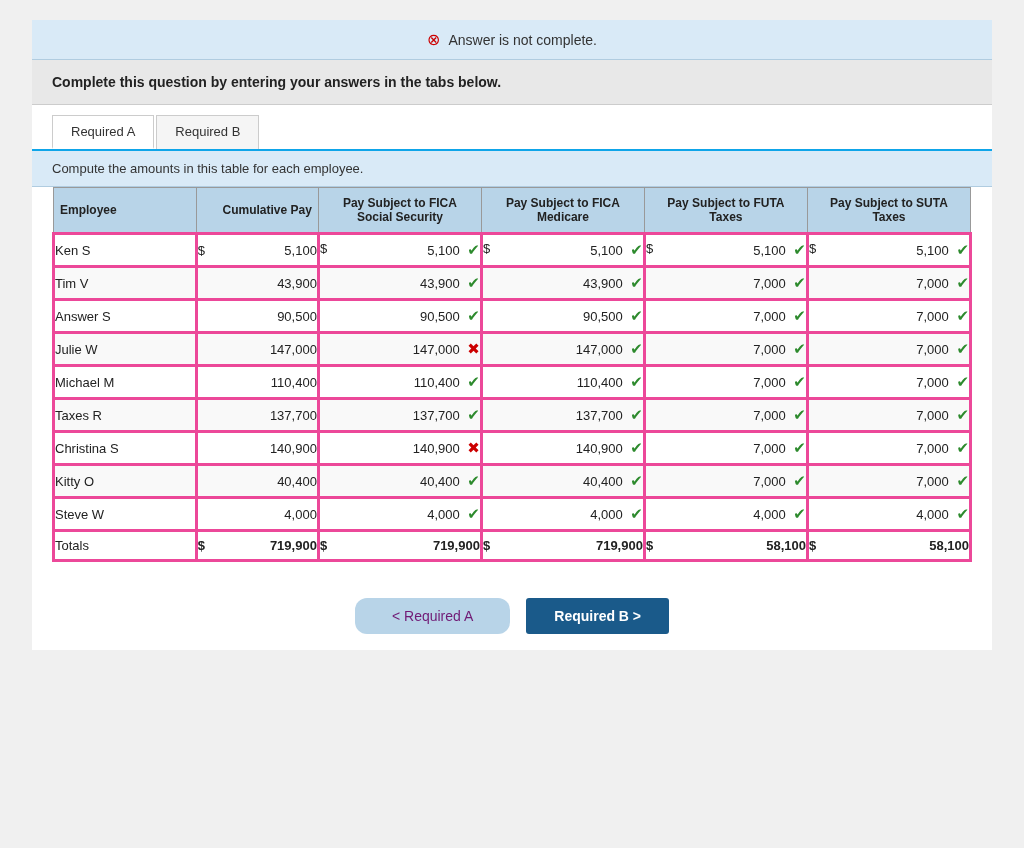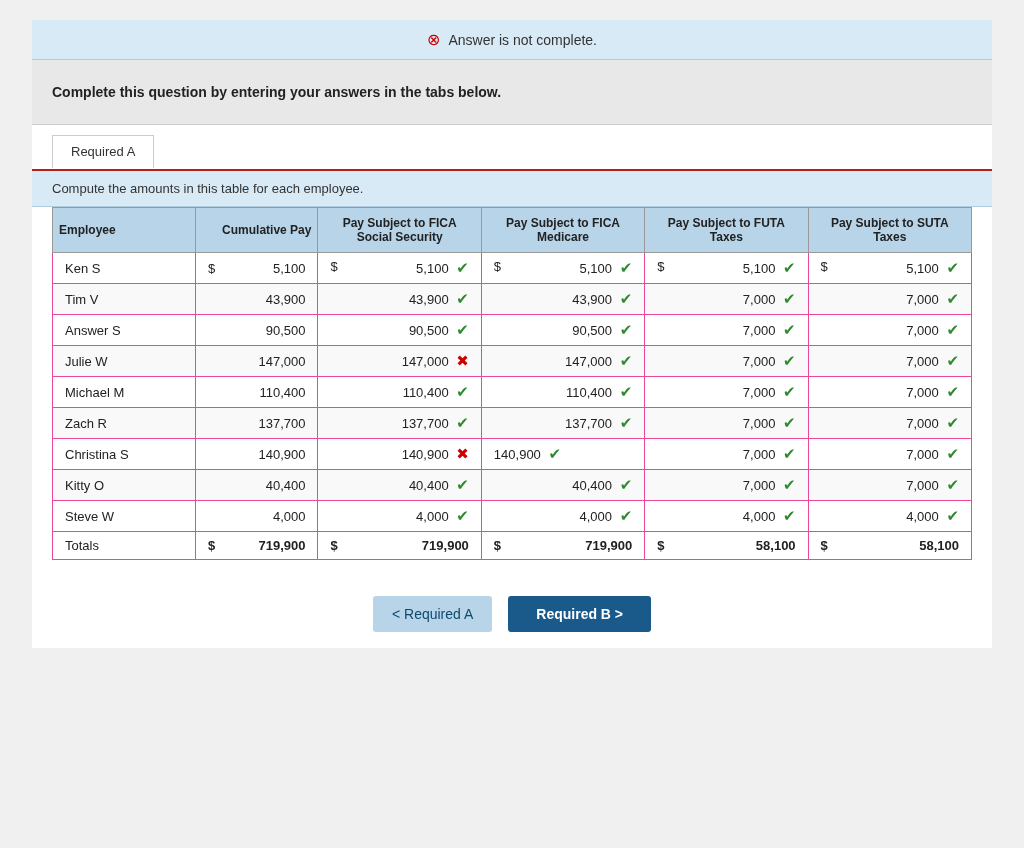--- a/index.html
+++ b/index.html
@@ -29,32 +29,32 @@
       color: #cc0000;
       font-size: 16px;
     }
     .alert-text {
       font-weight: normal;
       font-size: 14px;
       color: #333;
     }
     .instruction-bar {
       background: #e8e8e8;
-      padding: 24px 20px;
+      padding: 14px 20px;
       border-bottom: 1px solid #ccc;
     }
     .instruction-text {
       font-weight: bold;
       font-size: 14px;
       color: #222;
     }
     .tabs-area {
       background: #fff;
       padding: 10px 16px 0 20px;
-      border-bottom: 2px solid #b91c1c;
+      border-bottom: 2px solid #0ea5e9;
     }
     .tabs {
       display: flex;
       gap: 0;
     }
     .tab {
       padding: 8px 18px;
       border: 1px solid #ccc;
       border-bottom: none;
       background: #f5f5f5;
@@ -91,22 +91,22 @@
       text-align: center;
       font-size: 12px;
       font-weight: bold;
       vertical-align: middle;
       color: #222;
     }
     thead tr th:first-child {
       text-align: left;
     }
     tbody tr td {
-      border: 1px solid #ec4899;
-      padding: 6px 12px;
+      border: 3px solid #ec4899;
+      padding: 6px 0;
       font-size: 13px;
       color: #222;
       vertical-align: middle;
     }
     tbody tr td:first-child {
       font-weight: normal;
     }
     tbody tr:nth-child(odd) {
       background: #fff;
     }
@@ -129,26 +129,26 @@
     }
     .nav-buttons {
       display: flex;
       justify-content: center;
       gap: 16px;
       padding: 16px 20px;
       background: #fff;
     }
     .btn-prev {
       background: #b8d4e8;
-      color: #0c4a6e;
+      color: #701a75;
       border: none;
-      padding: 10px 19px;
+      padding: 10px 37px;
       font-size: 14px;
       cursor: pointer;
-      border-radius: 3px;
+      border-radius: 12px;
     }
     .btn-next {
       background: #1a5a8a;
       color: #fff;
       border: none;
       padding: 10px 28px;
       font-size: 14px;
       cursor: pointer;
       border-radius: 3px;
       font-weight: bold;
@@ -170,20 +170,21 @@
     <span class="alert-text">Answer is not complete.</span>
   </div>
 
   <div class="instruction-bar">
     <span class="instruction-text">Complete this question by entering your answers in the tabs below.</span>
   </div>
 
   <div class="tabs-area">
     <div class="tabs">
       <div class="tab active">Required A</div>
+      <div class="tab">Required B</div>
     </div>
   </div>
 
   <div class="subinstruction">
     <span>Compute the amounts in this table for each employee.</span>
   </div>
 
   <div class="table-wrapper">
     <table>
       <thead>
@@ -232,32 +233,32 @@
           </tr>
           <tr>
             <td>Michael M</td>
             <td style="text-align: right;">110,400</td>
             <td style="text-align: right;">110,400 <span class="check-green">✔</span></td>
             <td style="text-align: right;">110,400 <span class="check-green">✔</span></td>
             <td style="text-align: right;">7,000 <span class="check-green">✔</span></td>
             <td style="text-align: right;">7,000 <span class="check-green">✔</span></td>
           </tr>
           <tr>
-            <td>Zach R</td>
+            <td>Taxes R</td>
             <td style="text-align: right;">137,700</td>
             <td style="text-align: right;">137,700 <span class="check-green">✔</span></td>
             <td style="text-align: right;">137,700 <span class="check-green">✔</span></td>
             <td style="text-align: right;">7,000 <span class="check-green">✔</span></td>
             <td style="text-align: right;">7,000 <span class="check-green">✔</span></td>
           </tr>
           <tr>
             <td>Christina S</td>
             <td style="text-align: right;">140,900</td>
             <td style="text-align: right;">140,900 <span class="check-red">✖</span></td>
-            <td style="">140,900 <span class="check-green">✔</span></td>
+            <td style="text-align: right;">140,900 <span class="check-green">✔</span></td>
             <td style="text-align: right;">7,000 <span class="check-green">✔</span></td>
             <td style="text-align: right;">7,000 <span class="check-green">✔</span></td>
           </tr>
           <tr>
             <td>Kitty O</td>
             <td style="text-align: right;">40,400</td>
             <td style="text-align: right;">40,400 <span class="check-green">✔</span></td>
             <td style="text-align: right;">40,400 <span class="check-green">✔</span></td>
             <td style="text-align: right;">7,000 <span class="check-green">✔</span></td>
             <td style="text-align: right;">7,000 <span class="check-green">✔</span></td>

